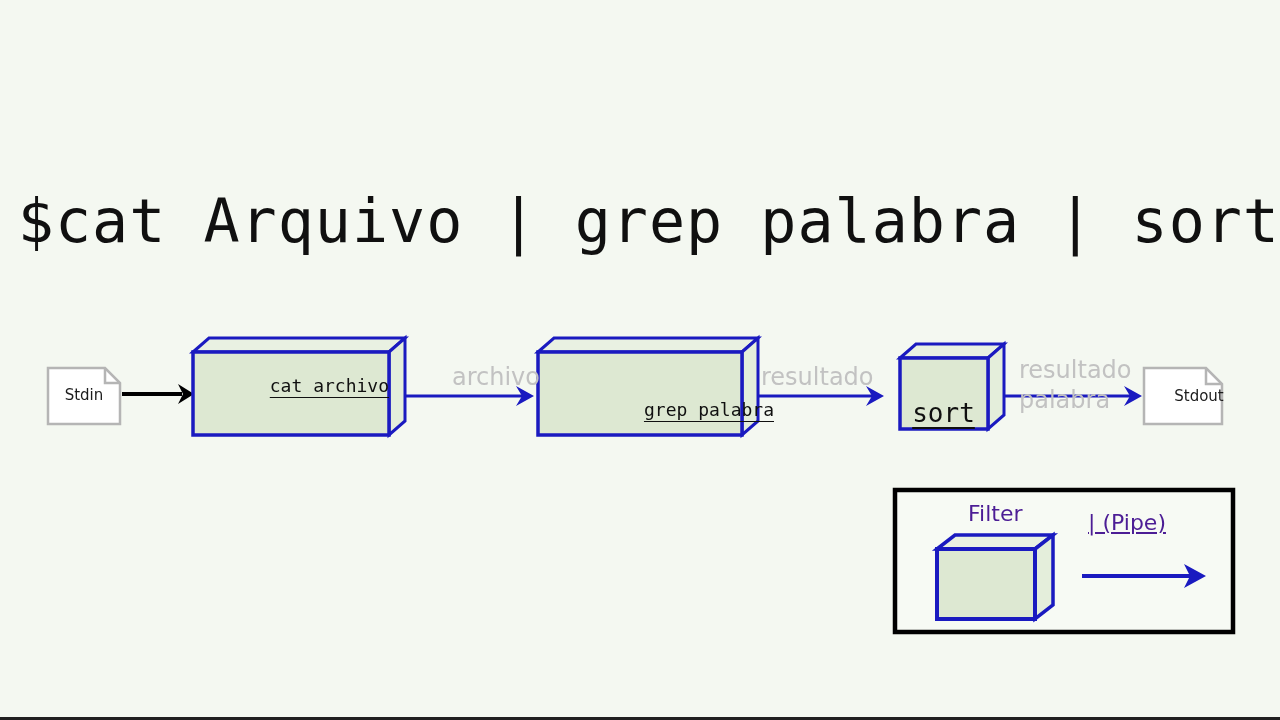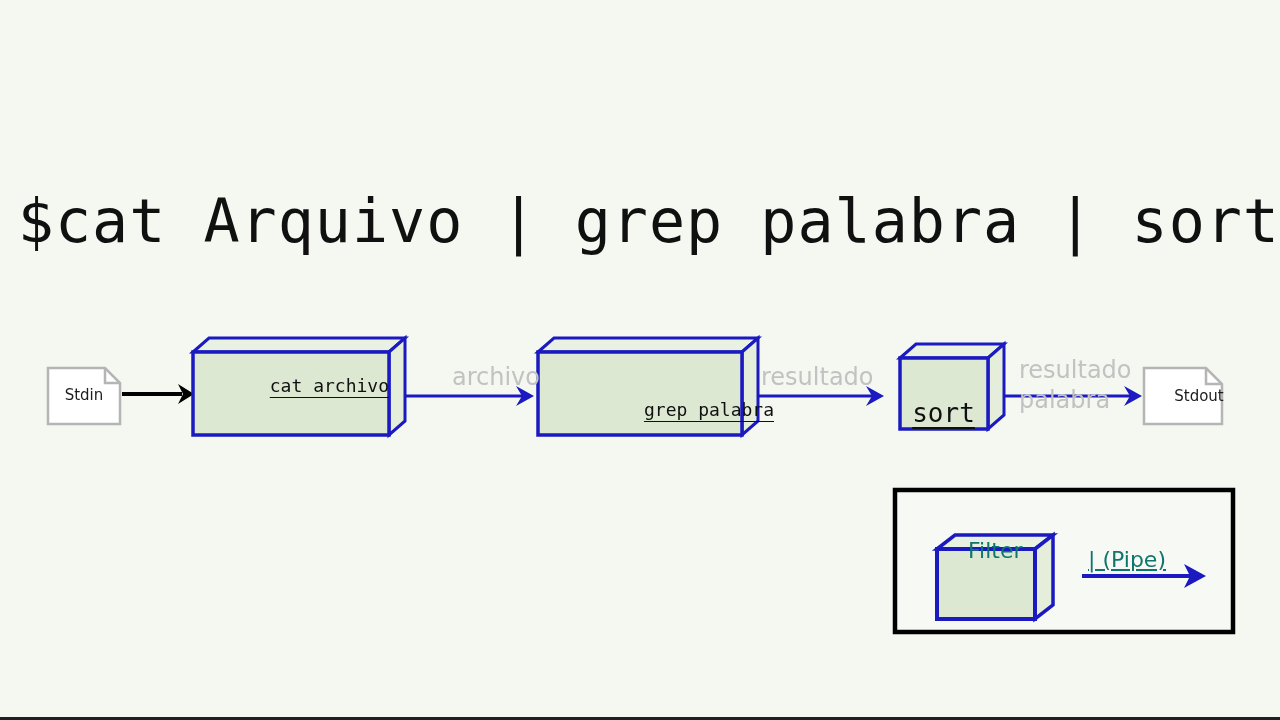--- a/index.html
+++ b/index.html
@@ -75,23 +75,22 @@
     color: #1c1c1c;
     white-space: pre;
     text-align: center;
   }
 
   
   .legend-label {
     position: absolute;
     font-family: "DejaVu Sans", sans-serif;
     font-size: 22px;
-    color: #0f766e;
+    color: #4c1d95;
     white-space: pre;
-    margin-top: 37px;
   }
 </style>
 </head>
 <body>
 
 <div id="stage">
 
   <svg id="bg-svg" viewBox="0 0 1280 720">
 
     <g>

